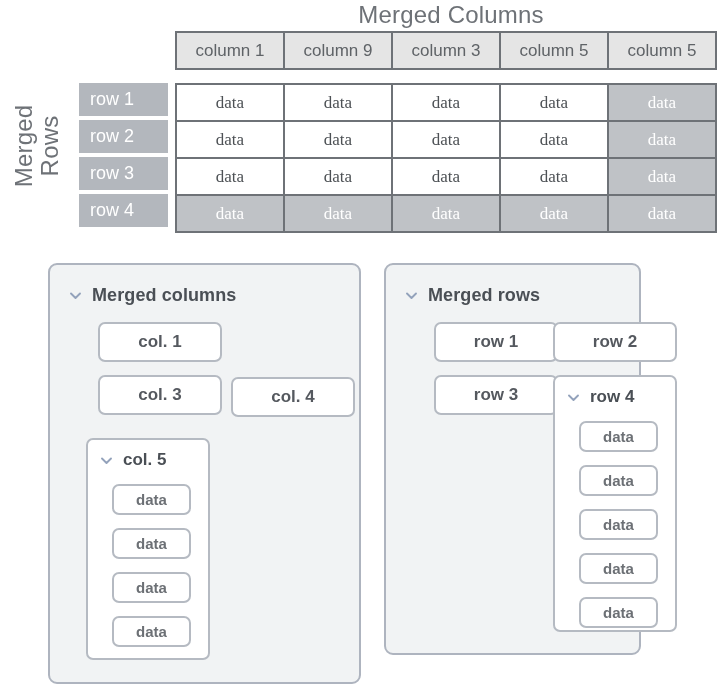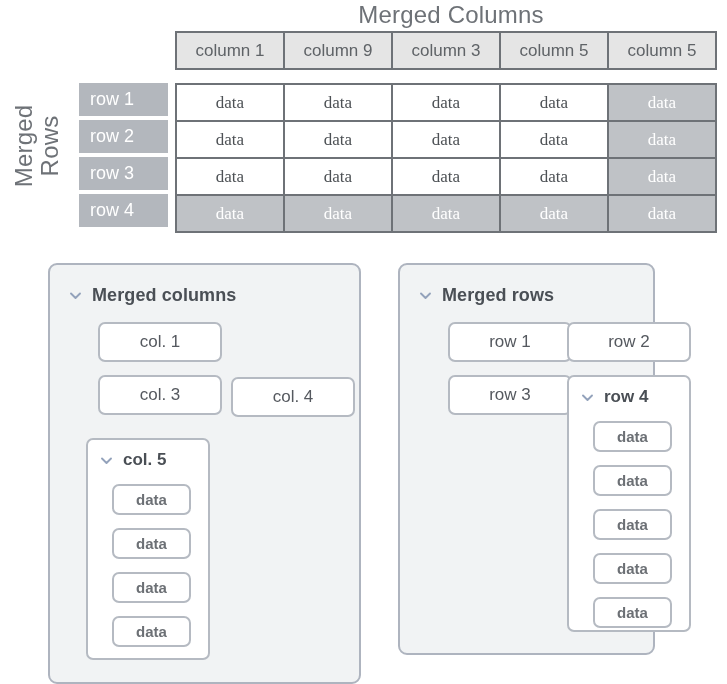--- a/index.html
+++ b/index.html
@@ -132,21 +132,21 @@
     border-radius: 9px;
     box-sizing: border-box;
   }
   #panel-merged-columns {
     left: 48px;
     top: 263px;
     width: 313px;
     height: 421px;
   }
   #panel-merged-rows {
-    left: 398px;
+    left: 384px;
     top: 263px;
     width: 257px;
     height: 392px;
     text-align: right;
   }
 
   .panel-header {
     position: absolute;
     left: 18px;
     top: 20px;
@@ -177,21 +177,21 @@
     width: 124px;
     height: 40px;
     box-sizing: border-box;
     background: #ffffff;
     border: 2px solid #b5bac2;
     border-radius: 7px;
     display: flex;
     align-items: center;
     justify-content: center;
     font-size: 17px;
-    font-weight: normal;
+    font-weight: bold;
     color: #55595f;
     font-family: "Liberation Sans", sans-serif;
   }
 
   
   .subgroup {
     position: absolute;
     box-sizing: border-box;
     background: #ffffff;
     border: 2px solid #b5bac2;

